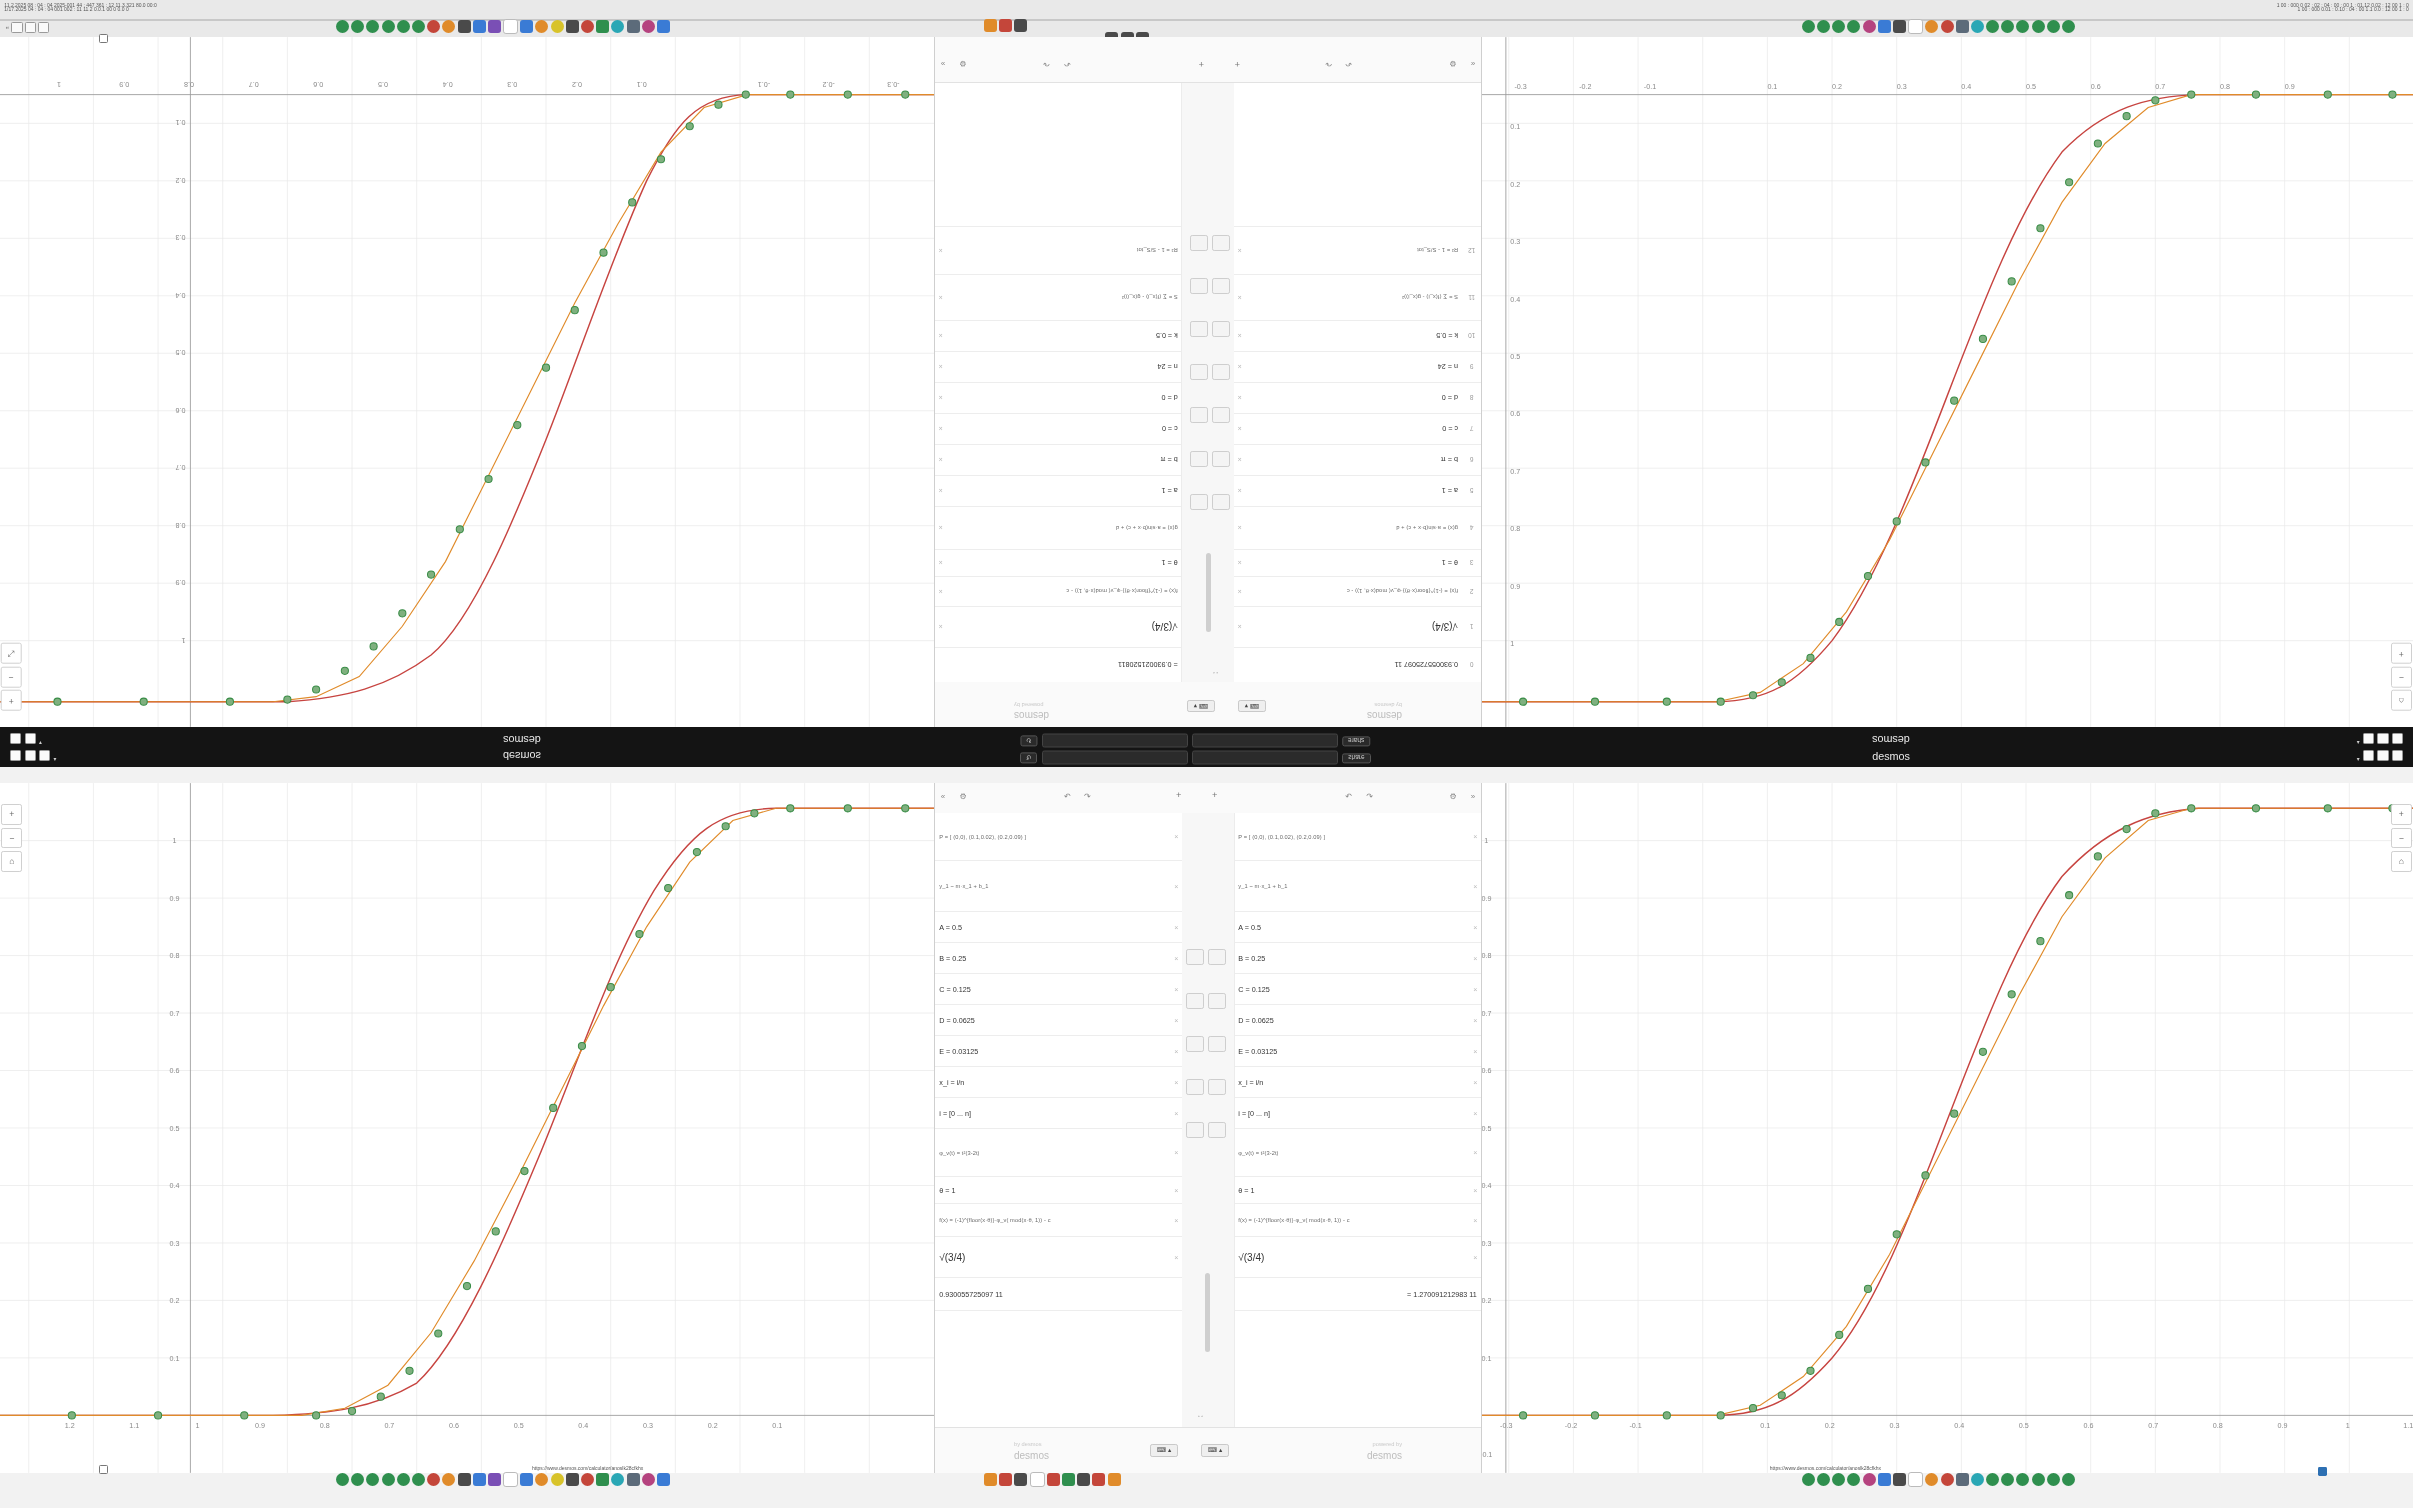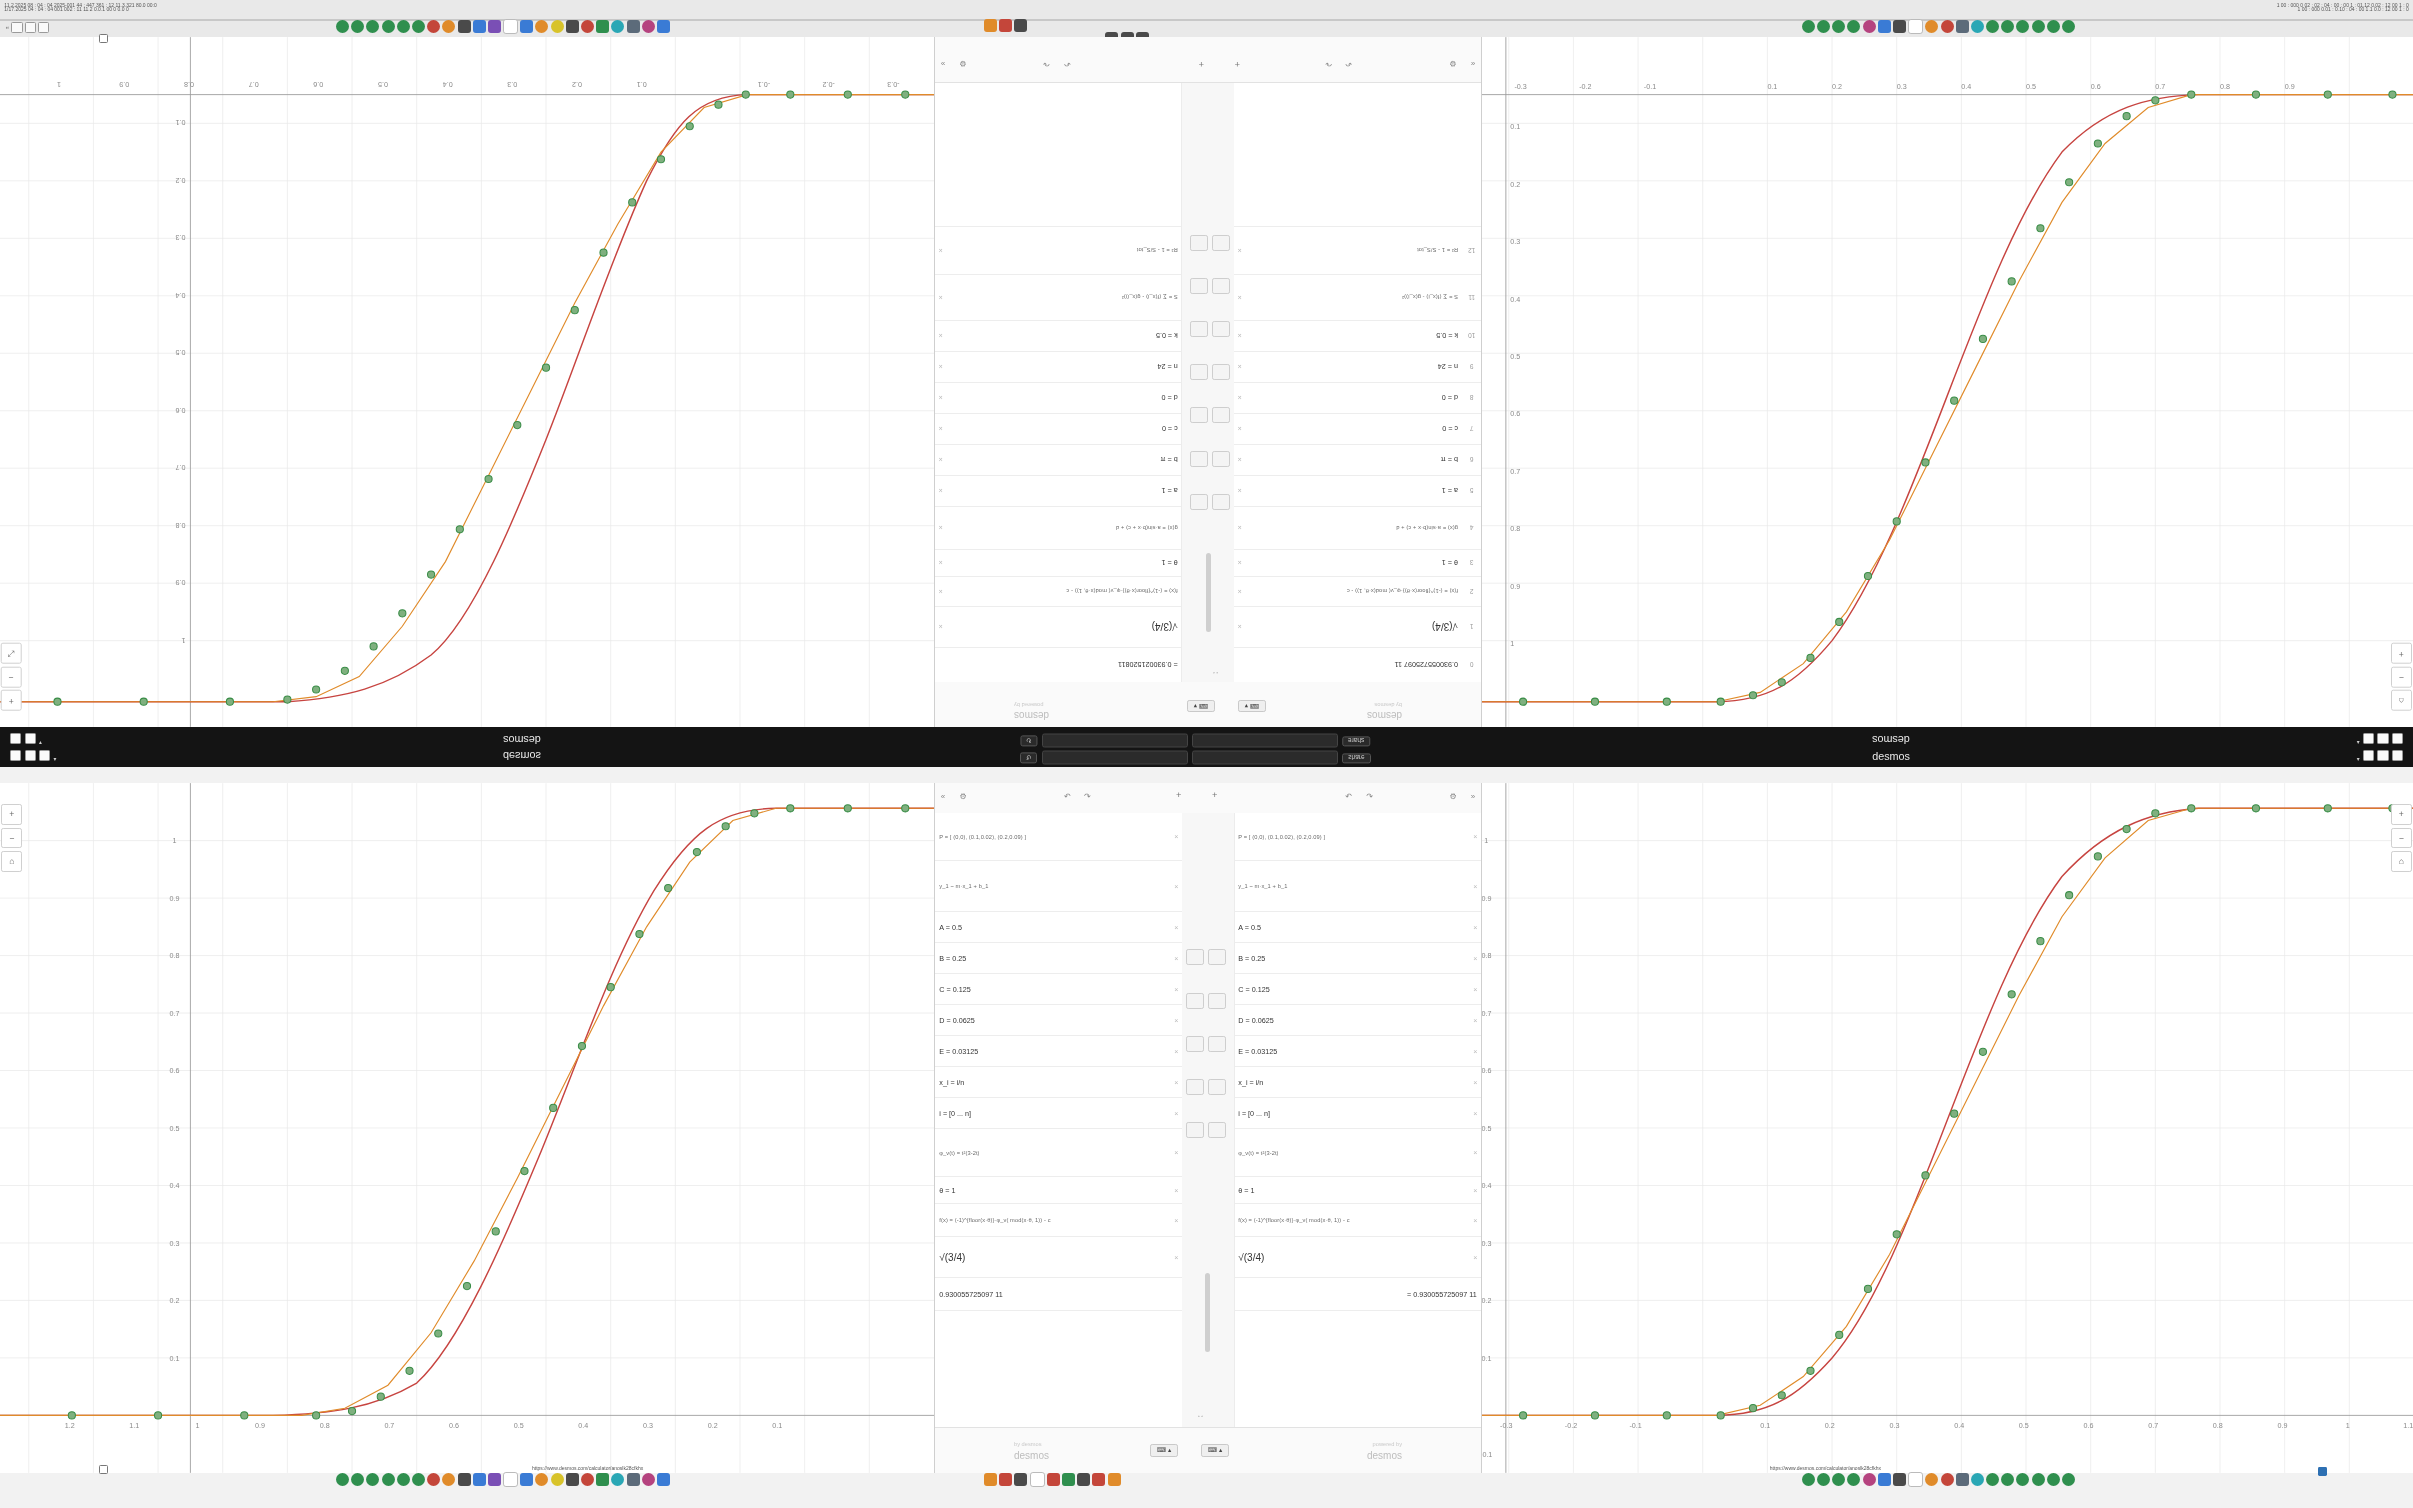--- a/index.html
+++ b/index.html
@@ -787,21 +787,21 @@
         </div>
         <div class="exprrow" style="height:32px;">
           <span class="body blurtext">f(x) = (-1)^{floor(x·θ)}·φ_v( mod(x·θ, 1)) - c</span>
           <span class="x">×</span>
         </div>
         <div class="exprrow" style="height:40px;">
           <span class="body" style="font-size:10px;">√(3/4)</span>
           <span class="x">×</span>
         </div>
         <div class="exprrow" style="height:32px;">
-          <span class="body" style="text-align:right;">= 0.930055725097 11</span>
+          <span class="body" style="text-align:right;">= 1.270091212983 11</span>
         </div>
       </div>
 
       <div style="position:absolute;left:247px;top:0;width:52px;height:615px;background:#f7f7f7;border-right:0.7px solid #ececec;">
         <div class="scroll" style="left:23px;top:460px;height:79px;"></div>
         <div style="position:absolute;left:4.3px;top:136px;">
           <span class="abtn"></span>
           <span class="abtn"></span>
         </div>
         <div style="position:absolute;left:4.3px;top:180px;">

